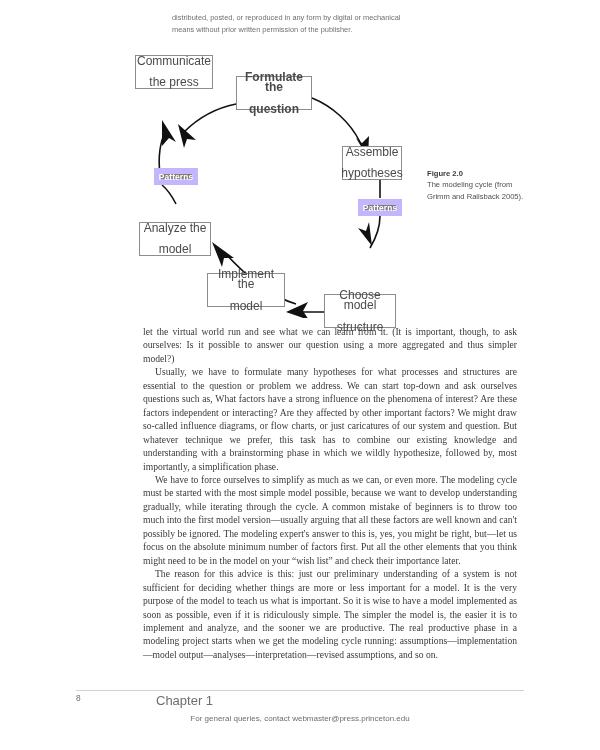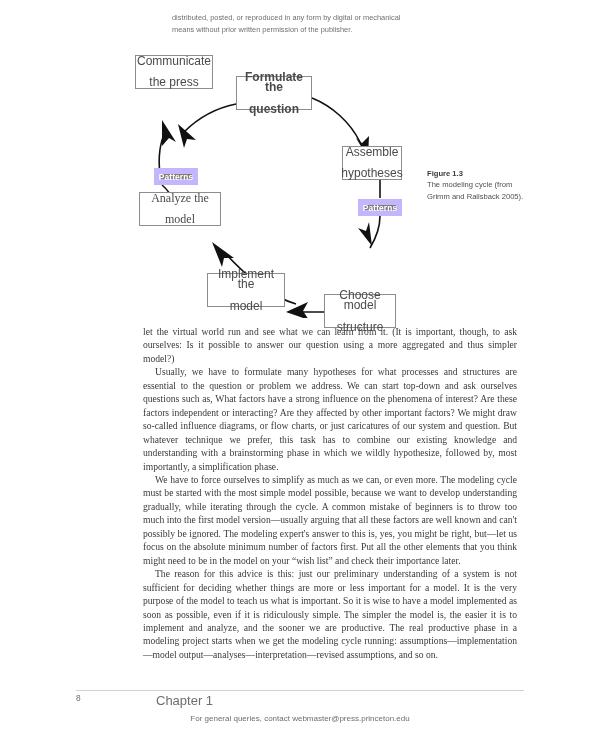--- a/index.html
+++ b/index.html
@@ -86,21 +86,21 @@
     justify-content: center;
     letter-spacing: 0.1px;
   }
 
   
   #box-communicate { left: 135px; top: 9px;  width: 78px; height: 34px; }
   #box-formulate   { left: 236px; top: 30px; width: 76px; height: 34px; font-weight: bold; }
   #box-assemble    { left: 342px; top: 100px;width: 60px; height: 34px; }
   #box-choose      { left: 324px; top: 248px;width: 72px; height: 34px; }
   #box-implement   { left: 207px; top: 227px;width: 78px; height: 34px; }
-  #box-analyze     { left: 139px; top: 146px;width: 82px; height: 34px; font-family: Liberation Serif, serif; }
+  #box-analyze     { left: 139px; top: 176px;width: 72px; height: 34px; }
   #patterns-left   { left: 154px; top: 122px;width: 44px; height: 17px; }
   #patterns-right  { left: 358px; top: 153px;width: 44px; height: 17px; }
 
   
   #figure-caption {
     position: absolute;
     left: 427px;
     top: 168px;
     width: 140px;
     font-family: "Liberation Sans", sans-serif;
@@ -262,21 +262,21 @@
     <div class="patterns-box" id="patterns-left">
       <span>Patterns</span>
     </div>
 
     <div class="patterns-box" id="patterns-right">
       <span>Patterns</span>
     </div>
   </div>
 
   <div id="figure-caption">
-    <span class="fig-label">Figure 1.3</span>
+    <span class="fig-label">Figure 2.0</span>
     <span class="fig-text">The modeling cycle (from</span>
     <span class="fig-text">Grimm and Railsback 2005).</span>
   </div>
 
   <div id="body-text">
     <p>let the virtual world run and see what we can learn from it. (It is important, though, to ask ourselves: Is it possible to answer our question using a more aggregated and thus simpler model?)</p>
     <p class="indent">Usually, we have to formulate many hypotheses for what processes and structures are essential to the question or problem we address. We can start top-down and ask ourselves questions such as, What factors have a strong influence on the phenomena of interest? Are these factors independent or interacting? Are they affected by other important factors? We might draw so-called influence diagrams, or flow charts, or just caricatures of our system and question. But whatever technique we prefer, this task has to combine our existing knowledge and understanding with a brainstorming phase in which we wildly hypothesize, followed by, most importantly, a simplification phase.</p>
     <p class="indent">We have to force ourselves to simplify as much as we can, or even more. The modeling cycle must be started with the most simple model possible, because we want to develop understanding gradually, while iterating through the cycle. A common mistake of beginners is to throw too much into the first model version—usually arguing that all these factors are well known and can't possibly be ignored. The modeling expert's answer to this is, yes, you might be right, but—let us focus on the absolute minimum number of factors first. Put all the other elements that you think might need to be in the model on your “wish list” and check their importance later.</p>
     <p class="indent">The reason for this advice is this: just our preliminary understanding of a system is not sufficient for deciding whether things are more or less important for a model. It is the very purpose of the model to teach us what is important. So it is wise to have a model implemented as soon as possible, even if it is ridiculously simple. The simpler the model is, the easier it is to implement and analyze, and the sooner we are productive. The real productive phase in a modeling project starts when we get the modeling cycle running: assumptions—implementation—model output—analyses—interpretation—revised assumptions, and so on.</p>
   </div>

